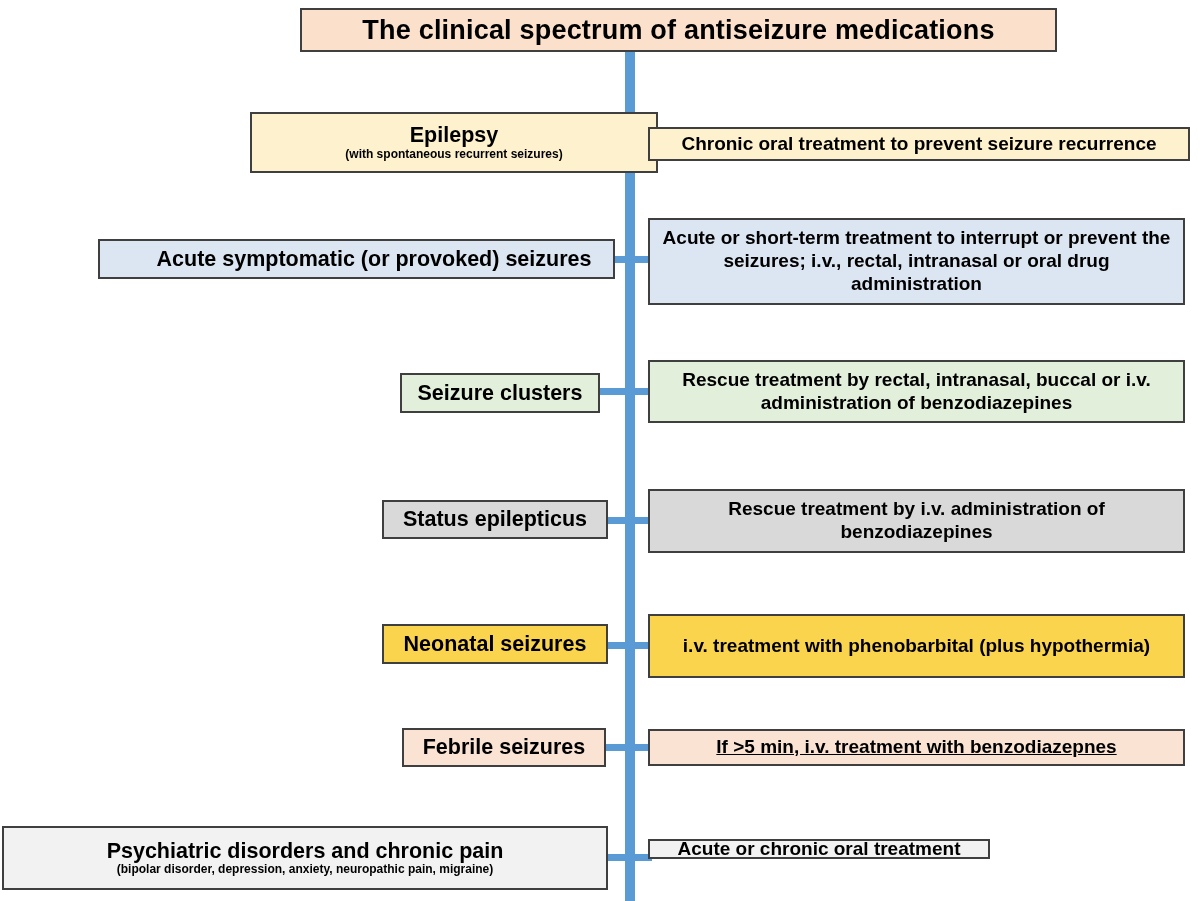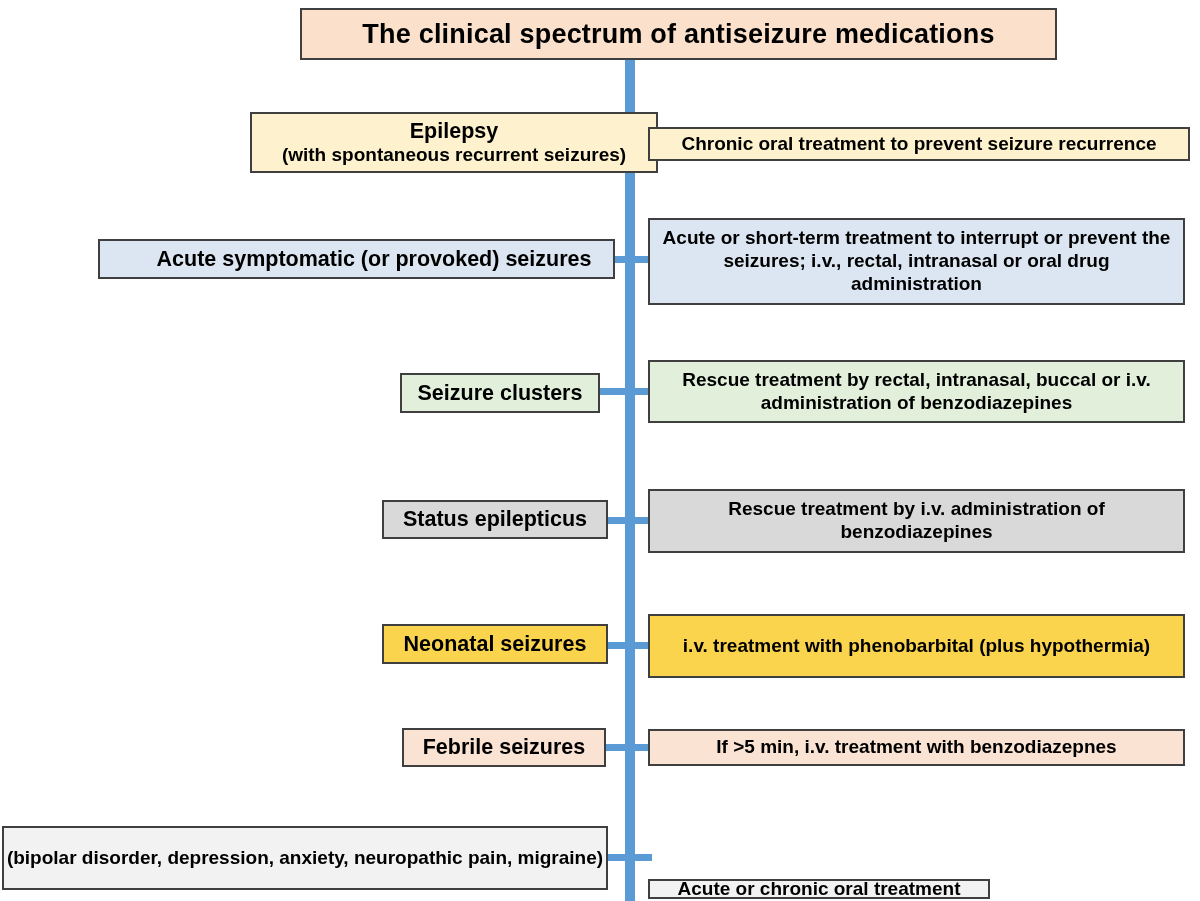--- a/index.html
+++ b/index.html
@@ -9,23 +9,23 @@
     overflow:hidden;
   }
   .box {
     position:absolute; box-sizing:border-box;
     border:2px solid #3f3f3f;
     display:flex; flex-direction:column; justify-content:center; align-items:center;
     text-align:center; z-index:2;
   }
   .vline { position:absolute; left:625px; top:50px; width:10px; height:851px; z-index:1; }
   .conn  { position:absolute; height:7px; z-index:1; }
-  .title-box { left:300px; top:8px; width:757px; height:52px; font-size:27px; letter-spacing:0.2px; }
+  .title-box { left:300px; top:8px; width:757px; height:44px; font-size:27px; letter-spacing:0.2px; }
   .left-title { font-size:21.5px; line-height:1.15; }
-  .left-sub   { font-size:19px; line-height:1.15; }
+  .left-sub   { font-size:12px; line-height:1.15; }
   .left-sub:empty { display:none; }
   .right-text { font-size:19px; line-height:1.2; padding:2px 10px; }
 
   .r1-left  { left:250px; top:112px; width:408px; height:61px; }
   .r1-right { left:648px; top:127px; width:542px; height:34px; }
   .r1-conn  { left:602px; top:140px; width:50px; }
 
   .r2-left  { left:98px;  top:239px; width:517px; height:40px;padding-left:35px; }
   .r2-right { left:648px; top:218px; width:537px; height:87px; }
   .r2-conn  { left:611px; top:256px; width:41px; }
@@ -40,21 +40,21 @@
 
   .r5-left  { left:382px; top:624px; width:226px; height:40px; }
   .r5-right { left:648px; top:614px; width:537px; height:64px; }
   .r5-conn  { left:604px; top:642px; width:48px; }
 
   .r6-left  { left:402px; top:728px; width:204px; height:39px; }
   .r6-right { left:648px; top:729px; width:537px; height:37px; }
   .r6-conn  { left:602px; top:744px; width:50px; }
 
   .r7-left  { left:2px;   top:826px; width:606px; height:64px; }
-  .r7-right { left:648px; top:839px; width:342px; height:20px;margin-top:40px; }
+  .r7-right { left:648px; top:839px; width:342px; height:20px; }
   .r7-conn  { left:604px; top:854px; width:48px; }
 </style>
 </head>
 <body>
 
 <div class="vline" style="background-color: rgb(91, 155, 213);"></div>
 
 <div class="box title-box" style="background-color: rgb(251, 224, 203);">The clinical spectrum of antiseizure medications</div>
 
 <div class="conn r1-conn" style="background-color: rgb(91, 155, 213);"></div>
@@ -95,23 +95,24 @@
   <span class="left-title">Neonatal seizures</span>
 </div>
 <div class="box r5-right" style="background-color: rgb(251, 212, 77);">
   <span class="right-text">i.v. treatment with phenobarbital (plus hypothermia)</span>
 </div>
 
 <div class="conn r6-conn" style="background-color: rgb(91, 155, 213);"></div>
 <div class="box r6-left" style="background-color: rgb(251, 227, 211);">
   <span class="left-title">Febrile seizures</span>
 </div>
-<div class="box r6-right" style="background-color: rgb(251, 227, 211);">
+<div class="box r6-right" style="background-color: rgb(251, 227, 211); text-decoration: underline;">
   <span class="right-text">If &gt;5 min, i.v. treatment with benzodiazepnes</span>
 </div>
 
 <div class="conn r7-conn" style="background-color: rgb(91, 155, 213);"></div>
 <div class="box r7-left" style="background-color: rgb(242, 242, 242);">
+  <span class="left-title">Psychiatric disorders and chronic pain</span>
   <span class="left-sub">(bipolar disorder, depression, anxiety, neuropathic pain, migraine)</span>
 </div>
 <div class="box r7-right" style="background-color: rgb(242, 242, 242);">
   <span class="right-text">Acute or chronic oral treatment</span>
 </div>
 
 </body></html>

